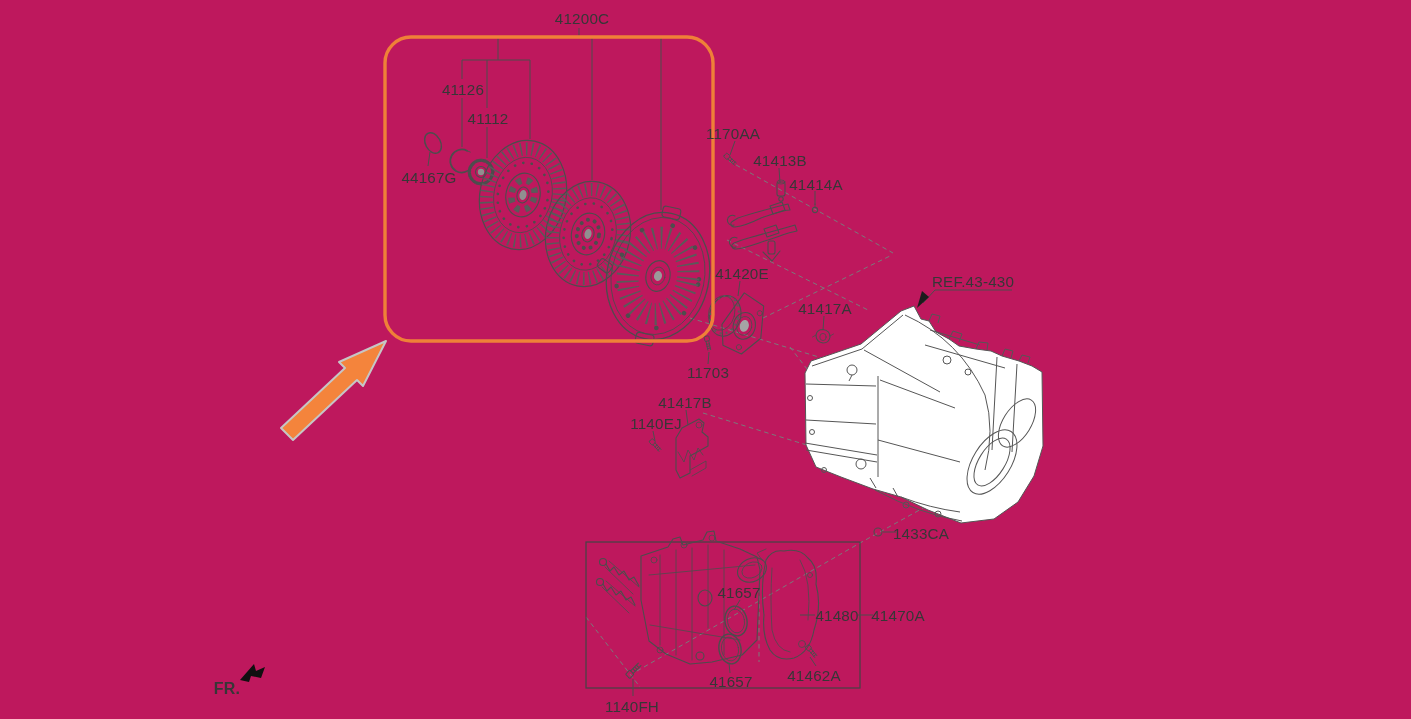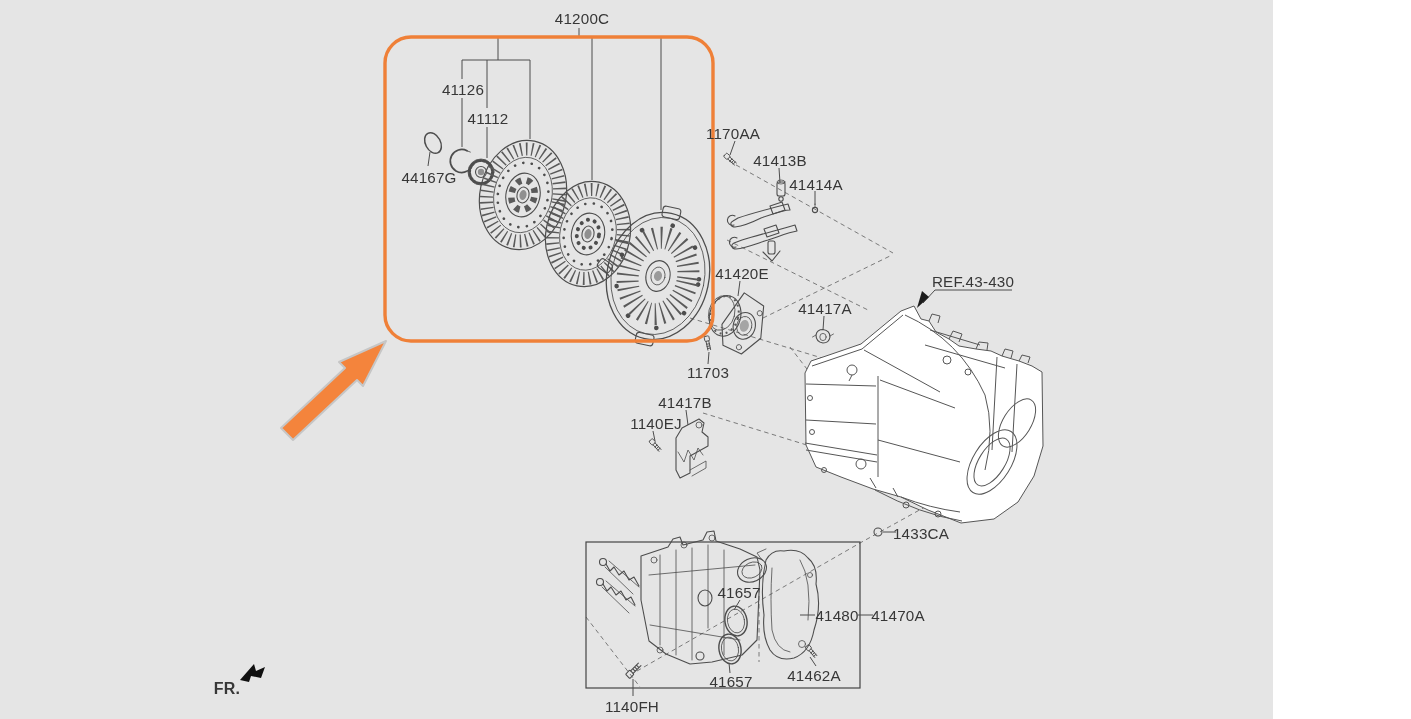--- a/index.html
+++ b/index.html
@@ -1,16 +1,16 @@
 <!DOCTYPE html>
 <html><head>
 <meta charset="utf-8">
 <style>
   html,body{margin:0;padding:0;background:#fff;}
-  .stage{position:relative;width:1273px;height:719px;background:#e5e5e5;overflow:hidden;
+  .stage{position:relative;width:1411px;height:719px;background:#be185d;overflow:hidden;
          font-family:"Liberation Sans", sans-serif;}
   svg{position:absolute;left:0;top:0;}
   .lbl{font-family:"Liberation Sans", sans-serif;font-size:15.2px;fill:#373737;letter-spacing:.2px;}
   .lbl-fr{font-weight:600;font-size:16px;}
   .part{stroke:#4d4d4d;fill:none;stroke-width:1.1;stroke-linejoin:round;stroke-linecap:round;}
   .thin{stroke-width:.8;}
   .leader{stroke:#4d4d4d;stroke-width:1;fill:none;}
   .dashed{stroke:#7a7a7a;stroke-width:1;fill:none;stroke-dasharray:4.5 3.5;}
   .boxline{stroke:#444;fill:none;stroke-width:1.2;}
 </style>

